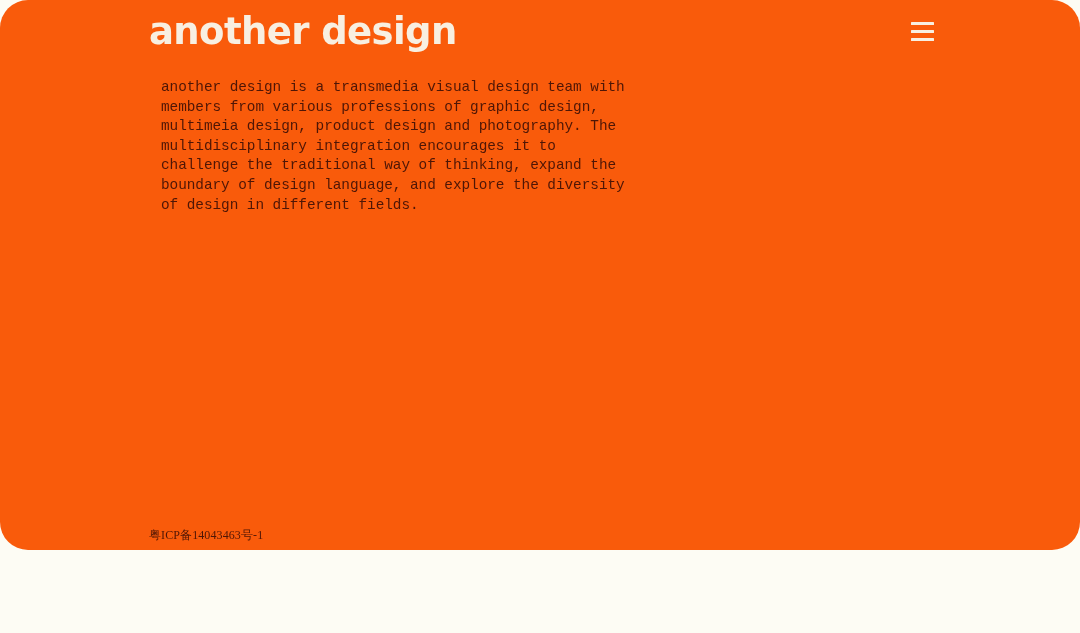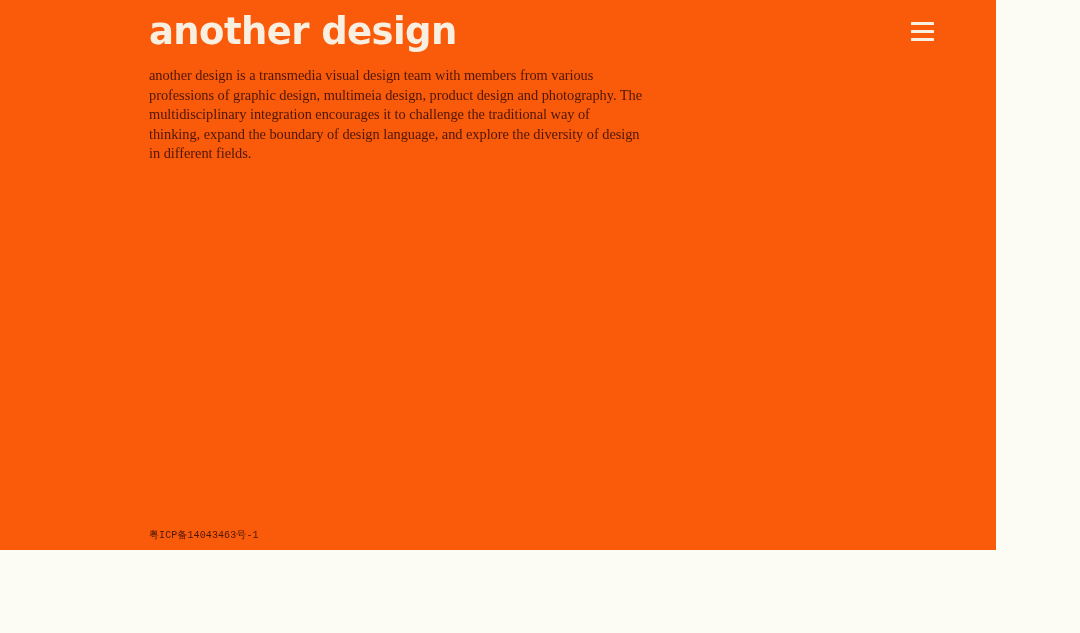--- a/index.html
+++ b/index.html
@@ -21,24 +21,25 @@
     position: relative;
     width: 1080px;
     height: 633px;
   }
 
   
   #site-pane {
     position: absolute;
     left: 0;
     top: 0;
-    width: 996px;
+    width: 1080px;
     height: 550px;
     background: #F95B0B;
     overflow: hidden;
+    border-radius: 28px;
   }
 
   
   #site-header {
     position: absolute;
     left: 0;
     top: 0;
     width: 1080px;
     height: 62px;
   }
@@ -81,35 +82,35 @@
   #menu-toggle .bar.b3 { top: 17px; }
 
   
   #intro-copy {
     position: absolute;
     left: 149px;
     top: 66px;
     width: 495px;
   }
   #intro-copy p {
-    margin: 0;
-    font-family: Liberation Serif, serif;
+    margin: 12px;
+    font-family: Liberation Mono, monospace;
     font-size: 14.4px;
     line-height: 19.6px;
     letter-spacing: -0.05px;
     color: #4E1606;
   }
 
   
   #icp-license {
     position: absolute;
     left: 149px;
     top: 531px;
-    font-family: Liberation Mono, monospace;
-    font-size: 10px;
+    font-family: Liberation Serif, serif;
+    font-size: 12px;
     line-height: 9px;
     letter-spacing: 0.1px;
     color: #4E1606;
     white-space: nowrap;
     cursor: pointer;
     text-decoration: none;
   }
 
   
   #caption-bar {

